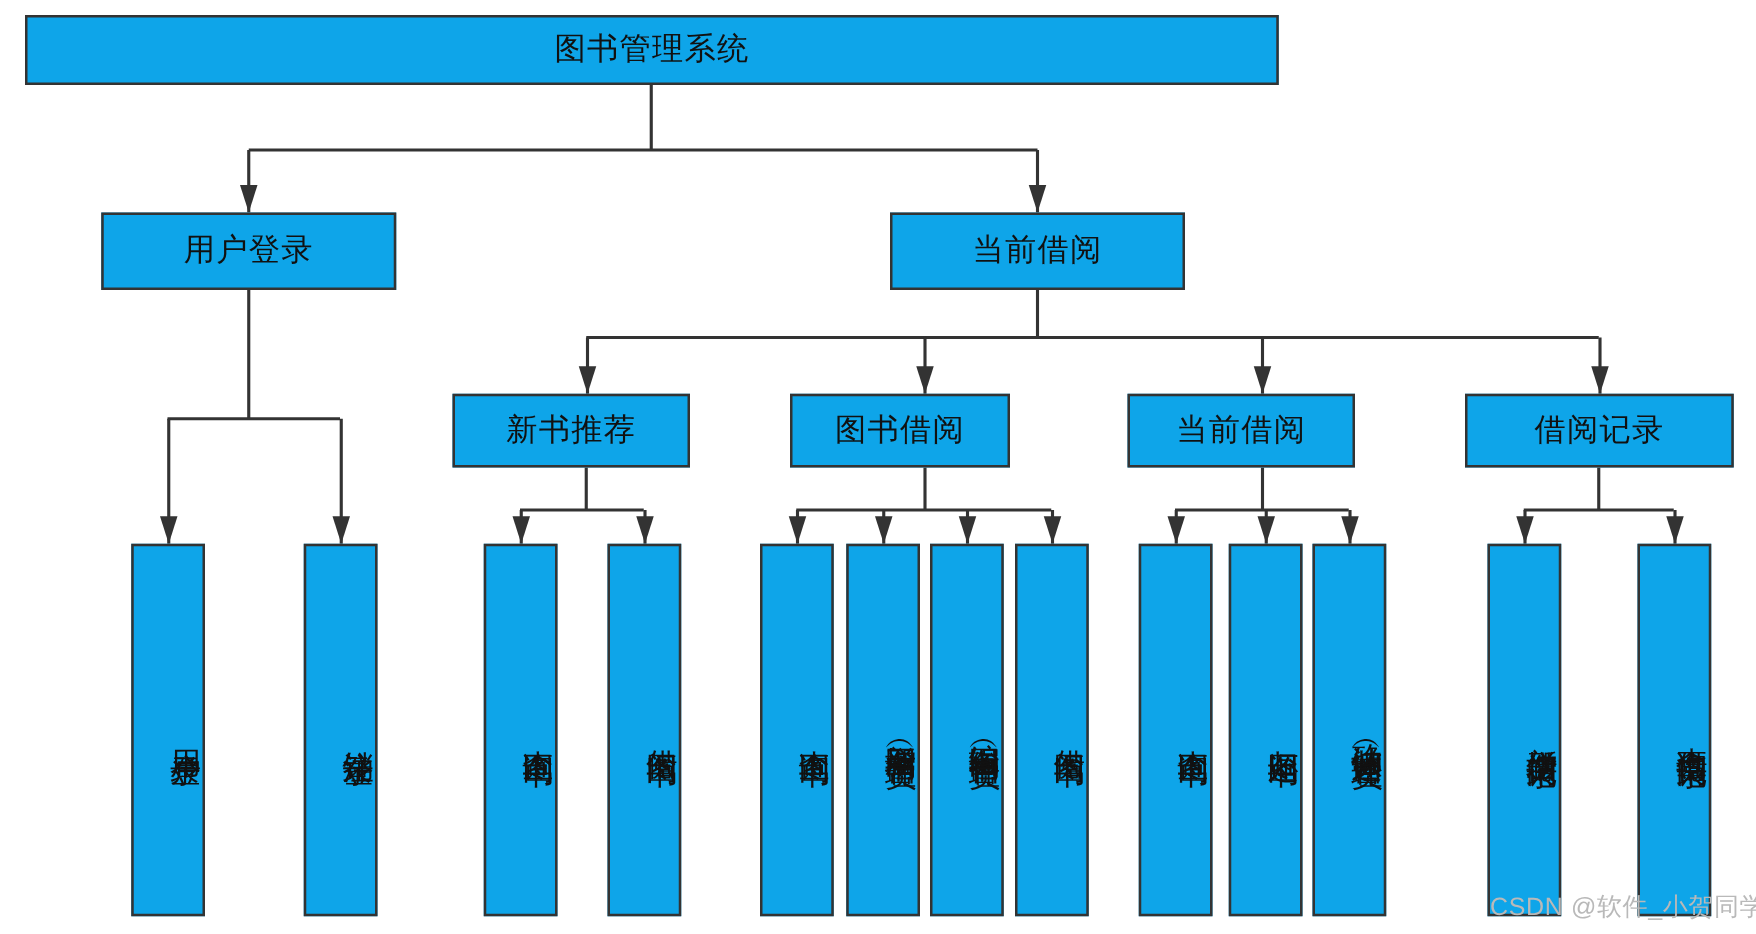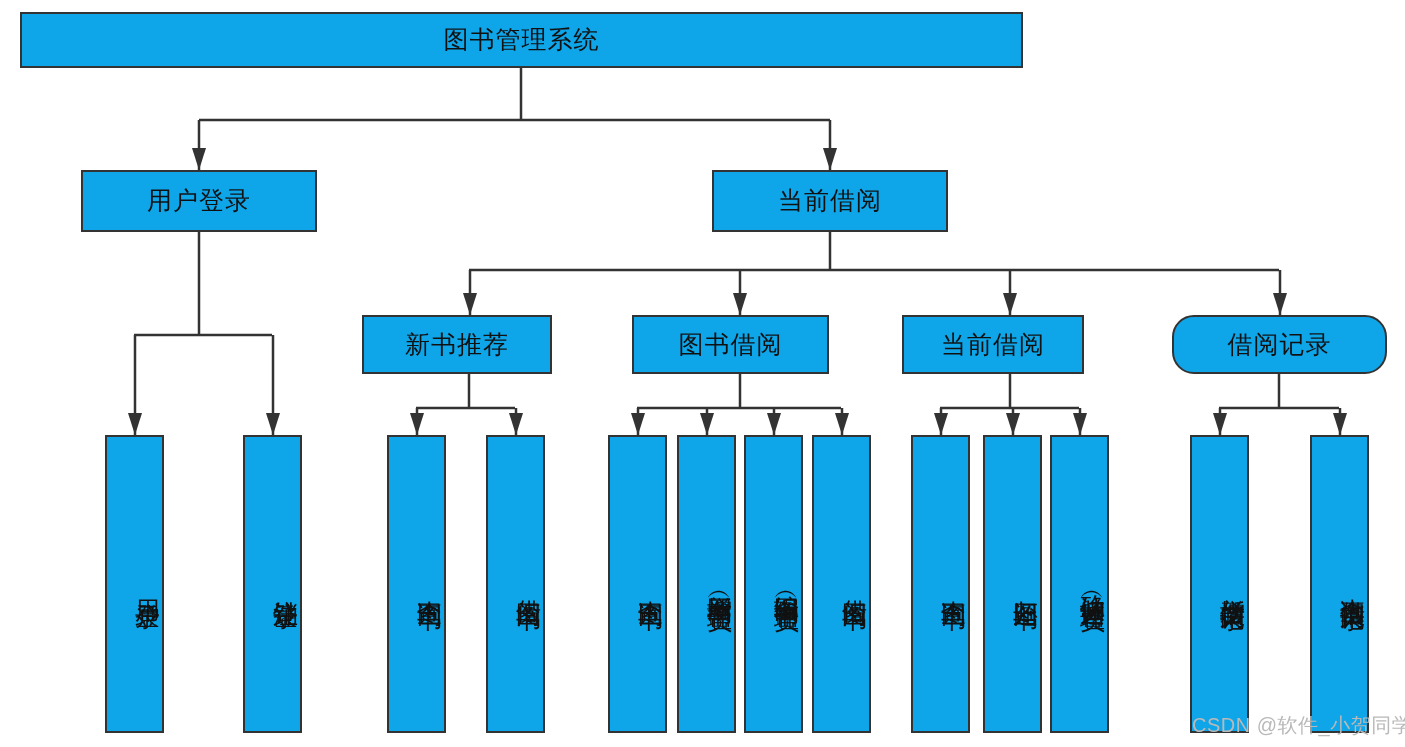--- a/index.html
+++ b/index.html
@@ -130,27 +130,27 @@
       </div>
       <div class="node horiz" style="left: 81px; top: 170px; width: 236px; height: 62px;">
         <span class="lbl">用户登录</span>
       </div>
       <div class="node horiz" style="left: 712px; top: 170px; width: 236px; height: 62px;">
         <span class="lbl">当前借阅</span>
       </div>
       <div class="node horiz" style="left: 362px; top: 315px; width: 190px; height: 59px;">
         <span class="lbl">新书推荐</span>
       </div>
-      <div class="node horiz" style="left: 632px; top: 315px; width: 197px; height: 59px;">
+      <div class="node horiz" style="left: 632px; top: 315px; width: 176px; height: 59px;">
         <span class="lbl">图书借阅</span>
       </div>
       <div class="node horiz" style="left: 902px; top: 315px; width: 182px; height: 59px;">
         <span class="lbl">当前借阅</span>
       </div>
-      <div class="node horiz" style="left: 1172px; top: 315px; width: 215px; height: 59px; border-radius: 22px;">
+      <div class="node horiz" style="left: 1172px; top: 315px; width: 215px; height: 59px;">
         <span class="lbl">借阅记录</span>
       </div>
       <div class="node vert" style="left: 105px; top: 435px; width: 59px; height: 298px;">
         <span class="lbl">用户登录</span>
       </div>
       <div class="node vert" style="left: 243px; top: 435px; width: 59px; height: 298px;">
         <span class="lbl">注销登录</span>
       </div>
       <div class="node vert" style="left: 387px; top: 435px; width: 59px; height: 298px;">
         <span class="lbl">查询图书</span>

